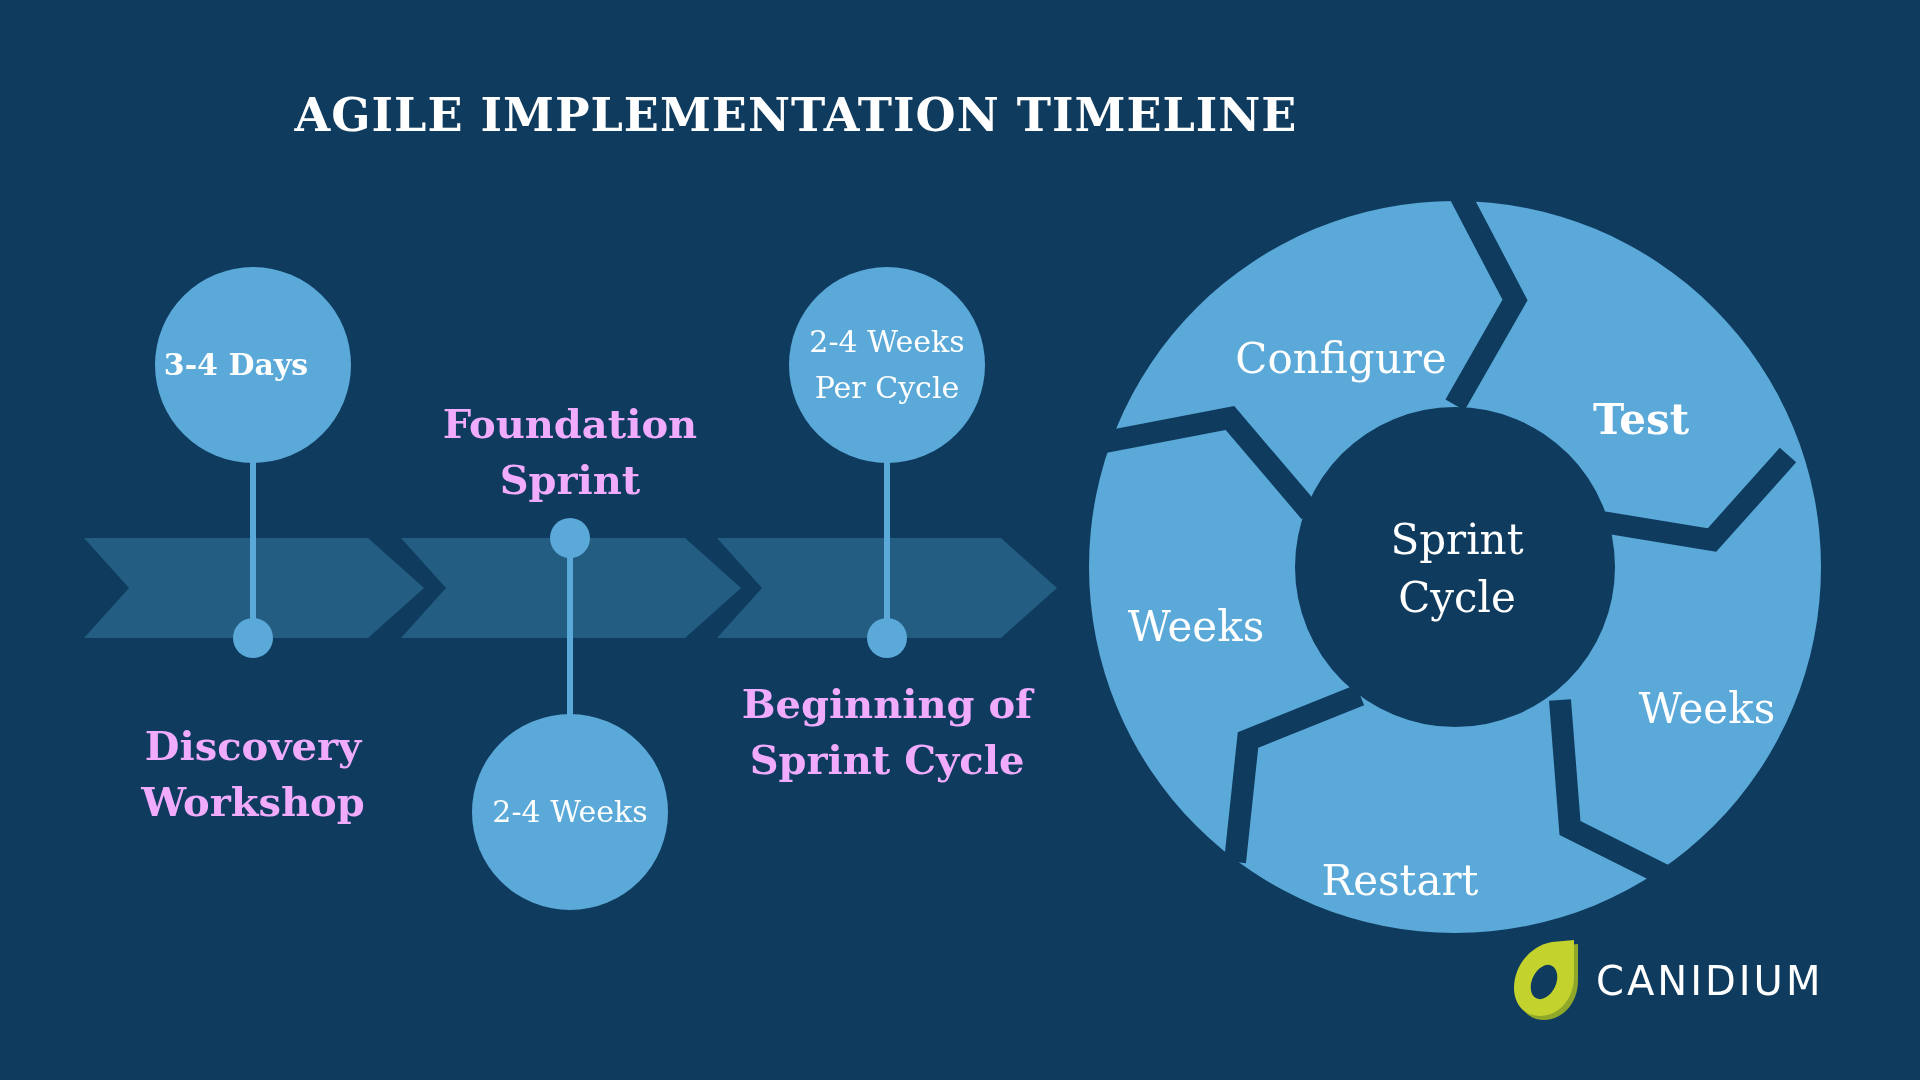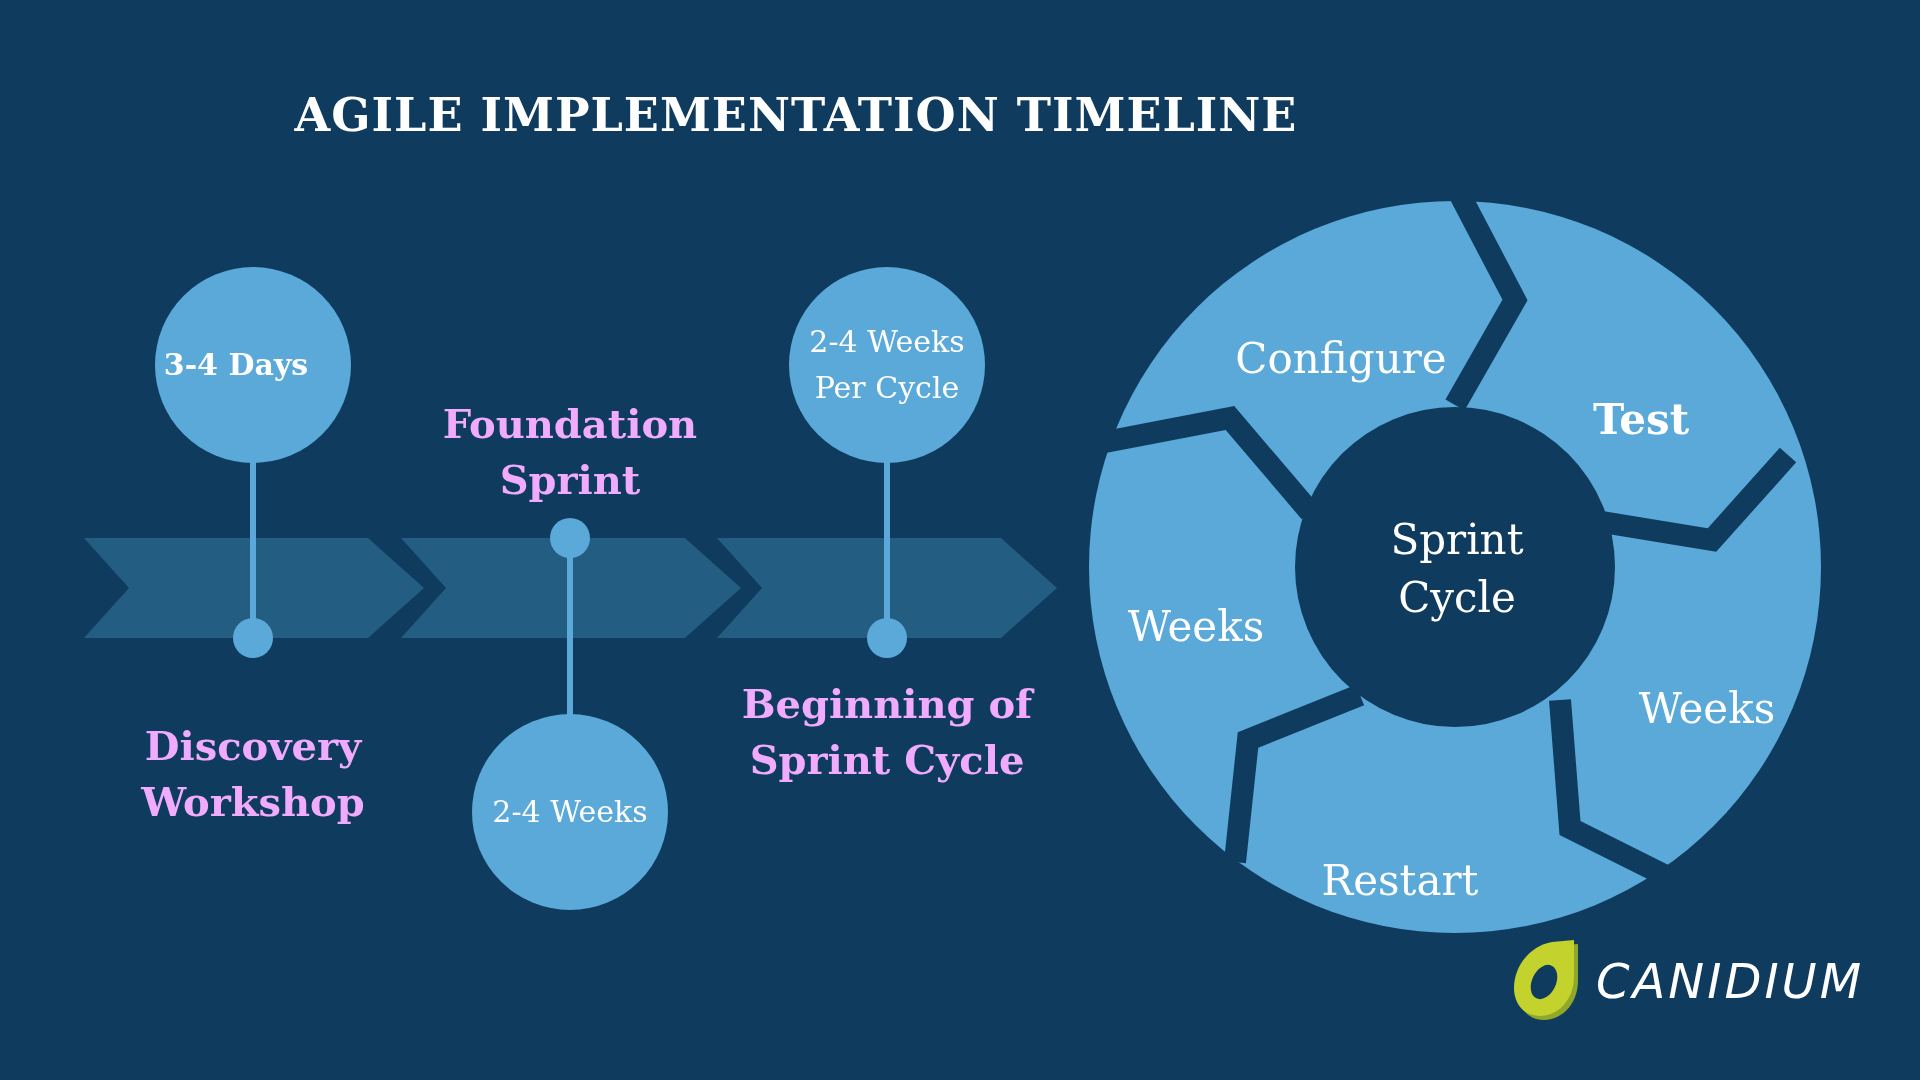--- a/index.html
+++ b/index.html
@@ -36,21 +36,21 @@
       position: absolute; font-size: 42px; line-height: 58px; text-align: center;
       color: #ffffff; font-family: "DejaVu Serif", serif; white-space: pre-line;
       transform: translate(-50%, -50%);
     }
     .logo {
       position: absolute; left: 1512px; top: 940px; height: 82px;
       display: flex; align-items: center;
     }
     .logo-text {
       font-family: "DejaVu Sans", "Liberation Sans", sans-serif;
-      font-size: 48px; letter-spacing: 3px; color: #ffffff; margin-left: 14px; font-style: italic;
+      font-size: 40px; letter-spacing: 3px; color: #ffffff; margin-left: 14px;
     }
   </style>
 </head>
 <body>
 
 <div class="title">AGILE IMPLEMENTATION TIMELINE</div>
 
 <svg class="canvas" width="1920" height="1080" viewBox="0 0 1920 1080">
 
   <g fill="#245d82">

